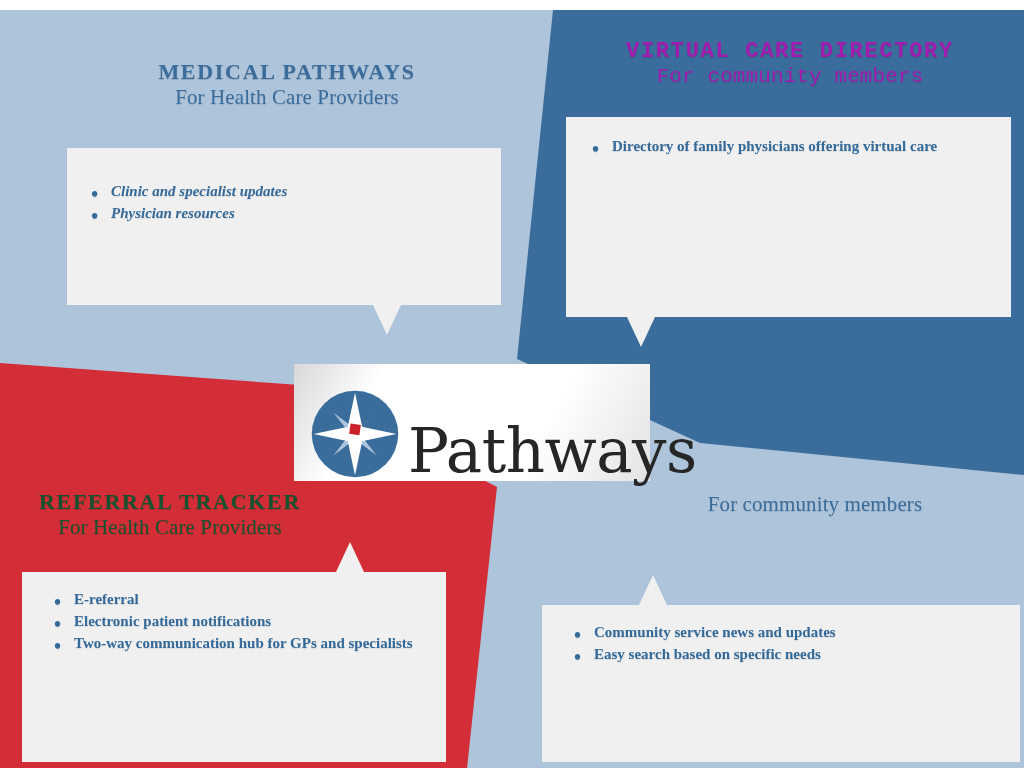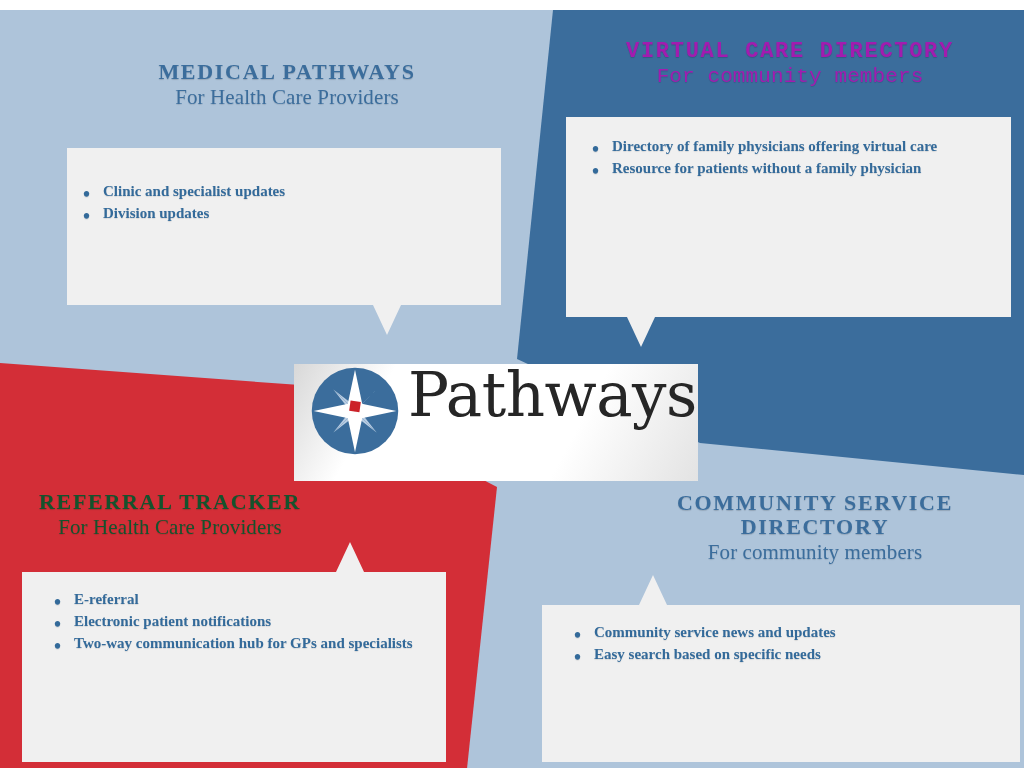--- a/index.html
+++ b/index.html
@@ -106,25 +106,25 @@
     border-left: 14px solid transparent;
     border-right: 14px solid transparent;
     border-bottom: 30px solid #f0f0f0;
   }
 
   
   #logo-plate {
     position: absolute;
     left: 294px;
     top: 354px;
-    width: 404px;
+    width: 356px;
     height: 117px;
     background: linear-gradient(118deg, #d8d8d8 0%, #ffffff 22%, #ffffff 68%, #e3e3e3 100%);
     display: flex;
-    align-items: flex-start;
+    align-items: flex-end;
     box-sizing: border-box;
     padding-left: 14px;
   }
   #logo-mark {
     width: 94px;
     height: 94px;
     flex: 0 0 94px;
   }
   #logo-word {
     font-family: "DejaVu Serif", "Liberation Serif", serif;
@@ -142,57 +142,55 @@
 
   <div class="region region-lightblue"></div>
   <div class="region region-darkblue"></div>
   <div class="region region-red"></div>
 
   <div class="heading on-light" style="left:74px; top:50px; width:426px;">
     <span class="title">MEDICAL PATHWAYS</span>
     <span class="subtitle">For Health Care Providers</span>
   </div>
 
-  <div class="callout" style="left:67px; top:138px; width:434px; height:157px; padding:34px 20px 0 14px;">
+  <div class="callout" style="left:67px; top:138px; width:434px; height:157px; padding:34px 20px 0 22px;font-style:italic;">
     <ul>
       <li>Clinic and specialist updates</li>
-      <li>Division updates</li>
+      <li>Physician resources</li>
     </ul>
   </div>
   <div class="tail tail-down" style="left:373px; top:295px;"></div>
 
   <div class="heading on-dark" style="left:565px; top:30px; width:450px;">
     <span class="title">VIRTUAL CARE DIRECTORY</span>
     <span class="subtitle">For community members</span>
   </div>
 
   <div class="callout" style="left:566px; top:107px; width:445px; height:200px; padding:20px 26px 0 24px;">
     <ul>
       <li>Directory of family physicians offering virtual care</li>
-      <li>Resource for patients without a family physician</li>
     </ul>
   </div>
   <div class="tail tail-down" style="left:627px; top:307px;"></div>
 
   <div class="heading on-red" style="left:10px; top:480px; width:320px;">
     <span class="title">REFERRAL TRACKER</span>
     <span class="subtitle">For Health Care Providers</span>
   </div>
 
   <div class="tail tail-up" style="left:336px; top:532px;"></div>
   <div class="callout" style="left:22px; top:562px; width:424px; height:190px; padding:18px 20px 0 30px;">
     <ul>
       <li>E-referral</li>
       <li>Electronic patient notifications</li>
       <li>Two-way communication hub for GPs and specialists</li>
     </ul>
   </div>
 
   <div class="heading on-light" style="left:620px; top:481px; width:390px;">
-    <span class="title">COMMUNITY SERVICE DIRECTORY</span>
     <span class="subtitle">For community members</span>
   </div>
 
   <div class="tail tail-up" style="left:639px; top:565px;"></div>
   <div class="callout" style="left:542px; top:595px; width:478px; height:157px; padding:18px 20px 0 30px;">
     <ul>
       <li>Community service news and updates</li>
       <li>Easy search based on specific needs</li>
     </ul>
   </div>

